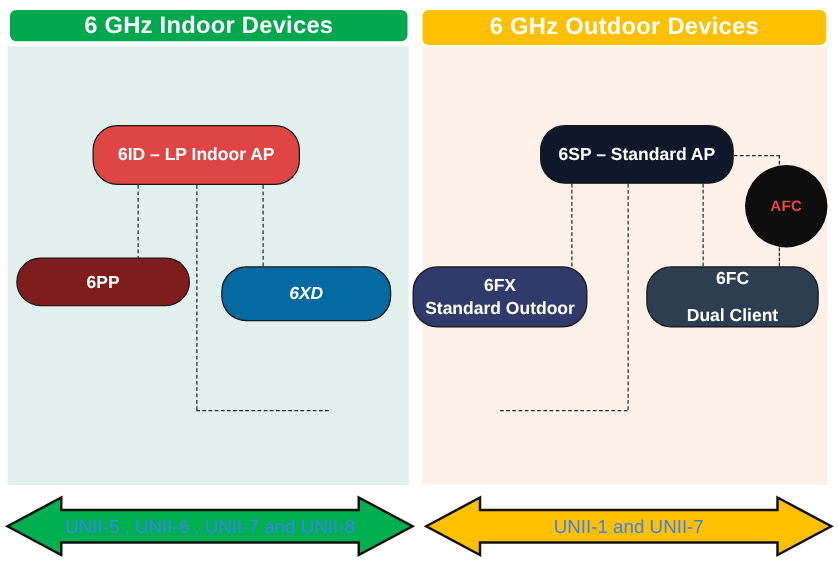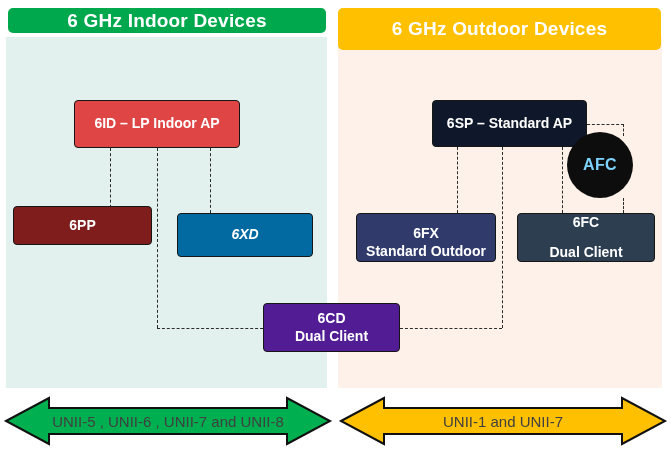--- a/index.html
+++ b/index.html
@@ -8,56 +8,56 @@
     font-family:"Liberation Sans","DejaVu Sans",sans-serif;
   }
   .abs{position:absolute;box-sizing:border-box;}
 
   
   .hdr{
     border-radius:5px;color:#ffffff;font-weight:700;font-size:19px;
     display:flex;align-items:center;justify-content:center;letter-spacing:.2px;
   }
   .hdr-indoor{left:8px;top:8px;width:318px;height:25px;background:#00A84D;}
-  .hdr-outdoor{left:338px;top:8px;width:323px;height:42px;background:#FFC000;}
+  .hdr-outdoor{left:338px;top:8px;width:323px;height:28px;background:#FFC000;}
 
   
   .panel-indoor{left:6px;top:37px;width:321px;height:351px;background:#E3F1EE;}
   .panel-outdoor{left:338px;top:37px;width:324px;height:351px;background:#FDF1EA;}
 
   
   .node{
-    border:1.6px solid #161616;border-radius:4px;color:#ffffff;font-weight:700;
+    border:1.6px solid #161616;border-radius:20px;color:#ffffff;font-weight:700;
     display:flex;flex-direction:column;align-items:center;justify-content:center;
     font-size:14px;line-height:1.28;text-align:center;z-index:3;
   }
   .n-6id{left:74px;top:100px;width:166px;height:48px;background:#E04545;}
   .n-6pp{left:13px;top:206px;width:139px;height:39px;background:#7f1d1d;}
   .n-6xd{left:177px;top:213px;width:136px;height:44px;background:#0369a1;font-style:italic;}
   .n-6sp{left:432px;top:100px;width:155px;height:47px;background:#0f172a;}
-  .n-6fx{left:356px;top:213px;width:140px;height:49px;background:#303A6B;justify-content:flex-end;}
+  .n-6fx{left:330px;top:213px;width:140px;height:49px;background:#303A6B;}
   .n-6fc{left:517px;top:213px;width:138px;height:49px;background:#2C3E50;gap:12px;}
   .n-6cd{left:263px;top:303px;width:137px;height:49px;background:#521D94;}
 
   
   .afc{
-    left:567px;top:132px;width:66px;height:66px;border-radius:50%;background:#0D0D0D;
-    color:#7dd3fc;font-weight:700;font-size:16px;display:flex;align-items:center;justify-content:center;
+    left:596px;top:132px;width:66px;height:66px;border-radius:50%;background:#0D0D0D;
+    color:#ef4444;font-weight:700;font-size:12px;display:flex;align-items:center;justify-content:center;
     z-index:4;letter-spacing:.3px;
   }
 
   
   .vline{width:0;border-left:1.4px dashed #2b2b2b;z-index:2;}
   .hline{height:0;border-top:1.4px dashed #2b2b2b;z-index:2;}
 
   
   .band{z-index:5;}
   .band-label{
     z-index:6;display:flex;align-items:center;justify-content:center;
-    color:#404040;font-size:15px;font-weight:400;white-space:nowrap;
+    color:#3b82f6;font-size:15px;font-weight:400;white-space:nowrap;
   }
 </style>
 </head>
 <body>
 
 <div id="stage">
 
   <div class="abs panel-indoor"></div>
   <div class="abs panel-outdoor"></div>
 
@@ -94,24 +94,20 @@
     <div>6FX</div>
     <div>Standard Outdoor</div>
   </div>
   <div class="abs node n-6fc">
     <div>6FC</div>
     <div>Dual Client</div>
   </div>
 
   <div class="abs afc">AFC</div>
 
-  <div class="abs node n-6cd">
-    <div>6CD</div>
-    <div>Dual Client</div>
-  </div>
 
   <svg class="abs band" style="left:3px;top:394px;" width="330" height="54" viewBox="0 0 330 54">
     <polygon points="3,27 46,4 46,14 284,14 284,4 327,27 284,50 284,40 46,40 46,50" fill="#00B050" stroke="#111111" stroke-width="2" stroke-linejoin="miter"></polygon>
   </svg>
   <div class="abs band-label" style="left:30px;top:405px;width:276px;height:32px;">UNII-5 , UNII-6 , UNII-7 and UNII-8</div>
 
   <svg class="abs band" style="left:338px;top:394px;" width="330" height="54" viewBox="0 0 330 54">
     <polygon points="3,27 46,4 46,14 284,14 284,4 327,27 284,50 284,40 46,40 46,50" fill="#FFC000" stroke="#111111" stroke-width="2" stroke-linejoin="miter"></polygon>
   </svg>
   <div class="abs band-label" style="left:365px;top:405px;width:276px;height:32px;">UNII-1 and UNII-7</div>

